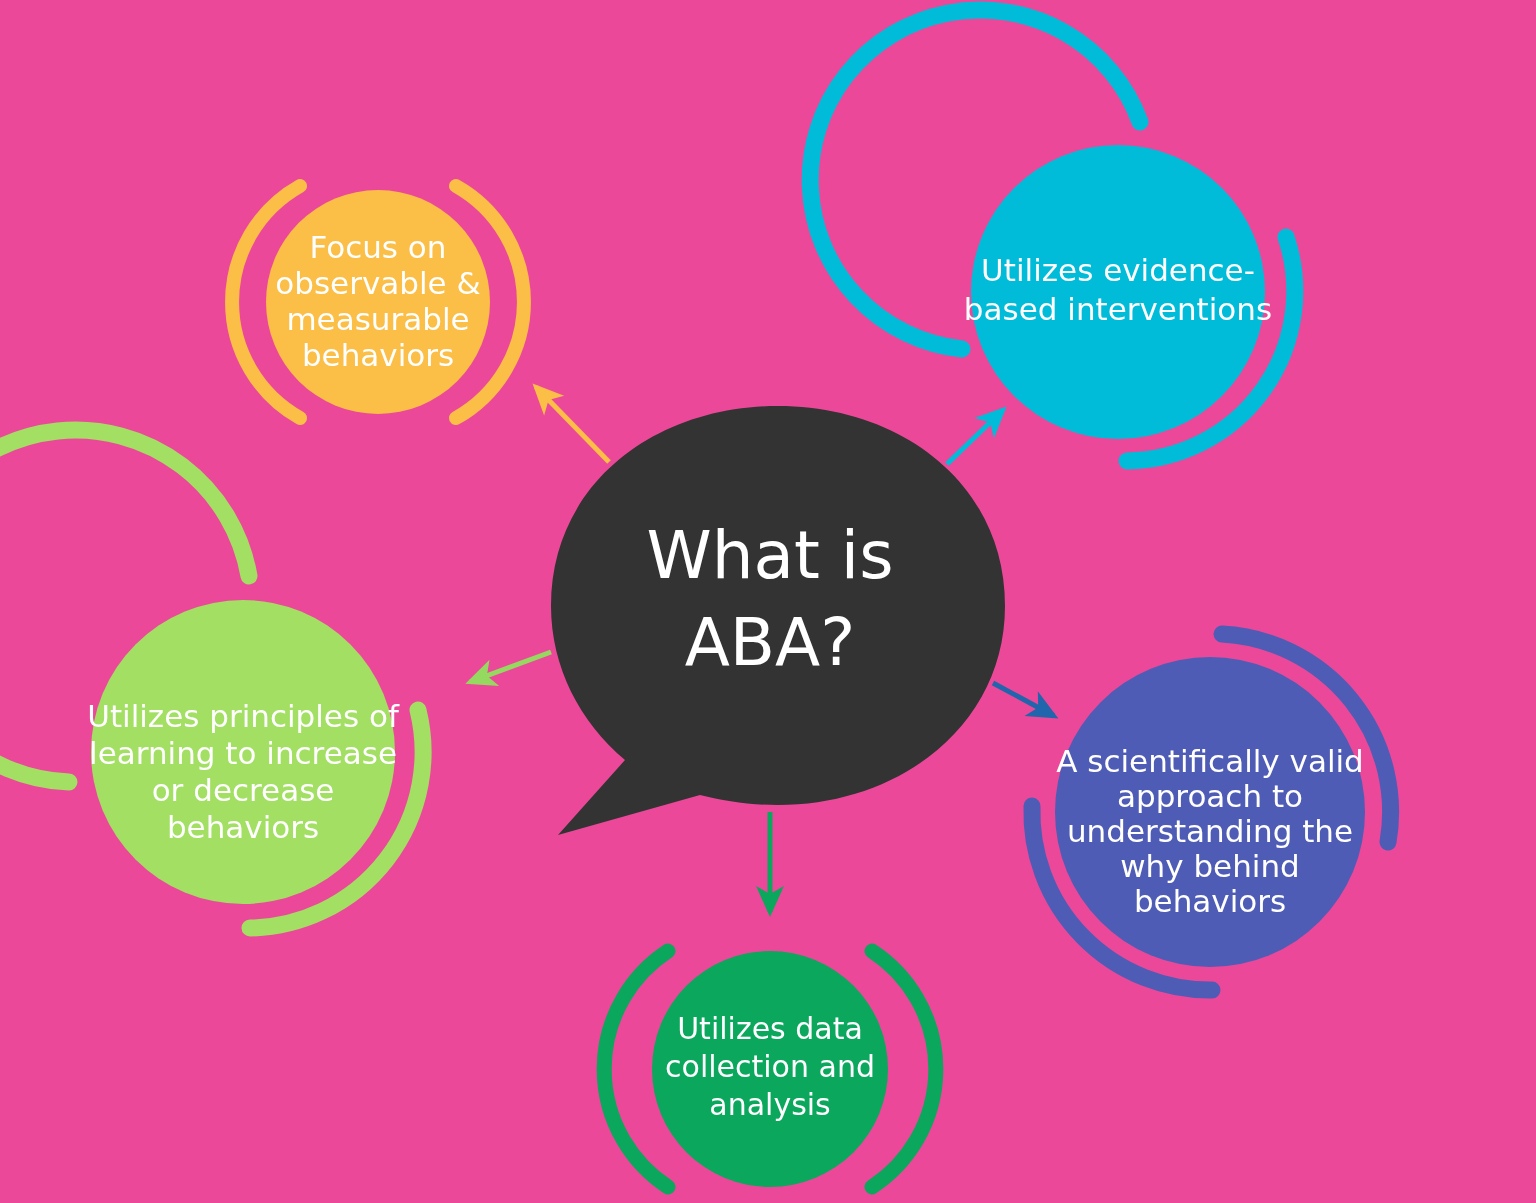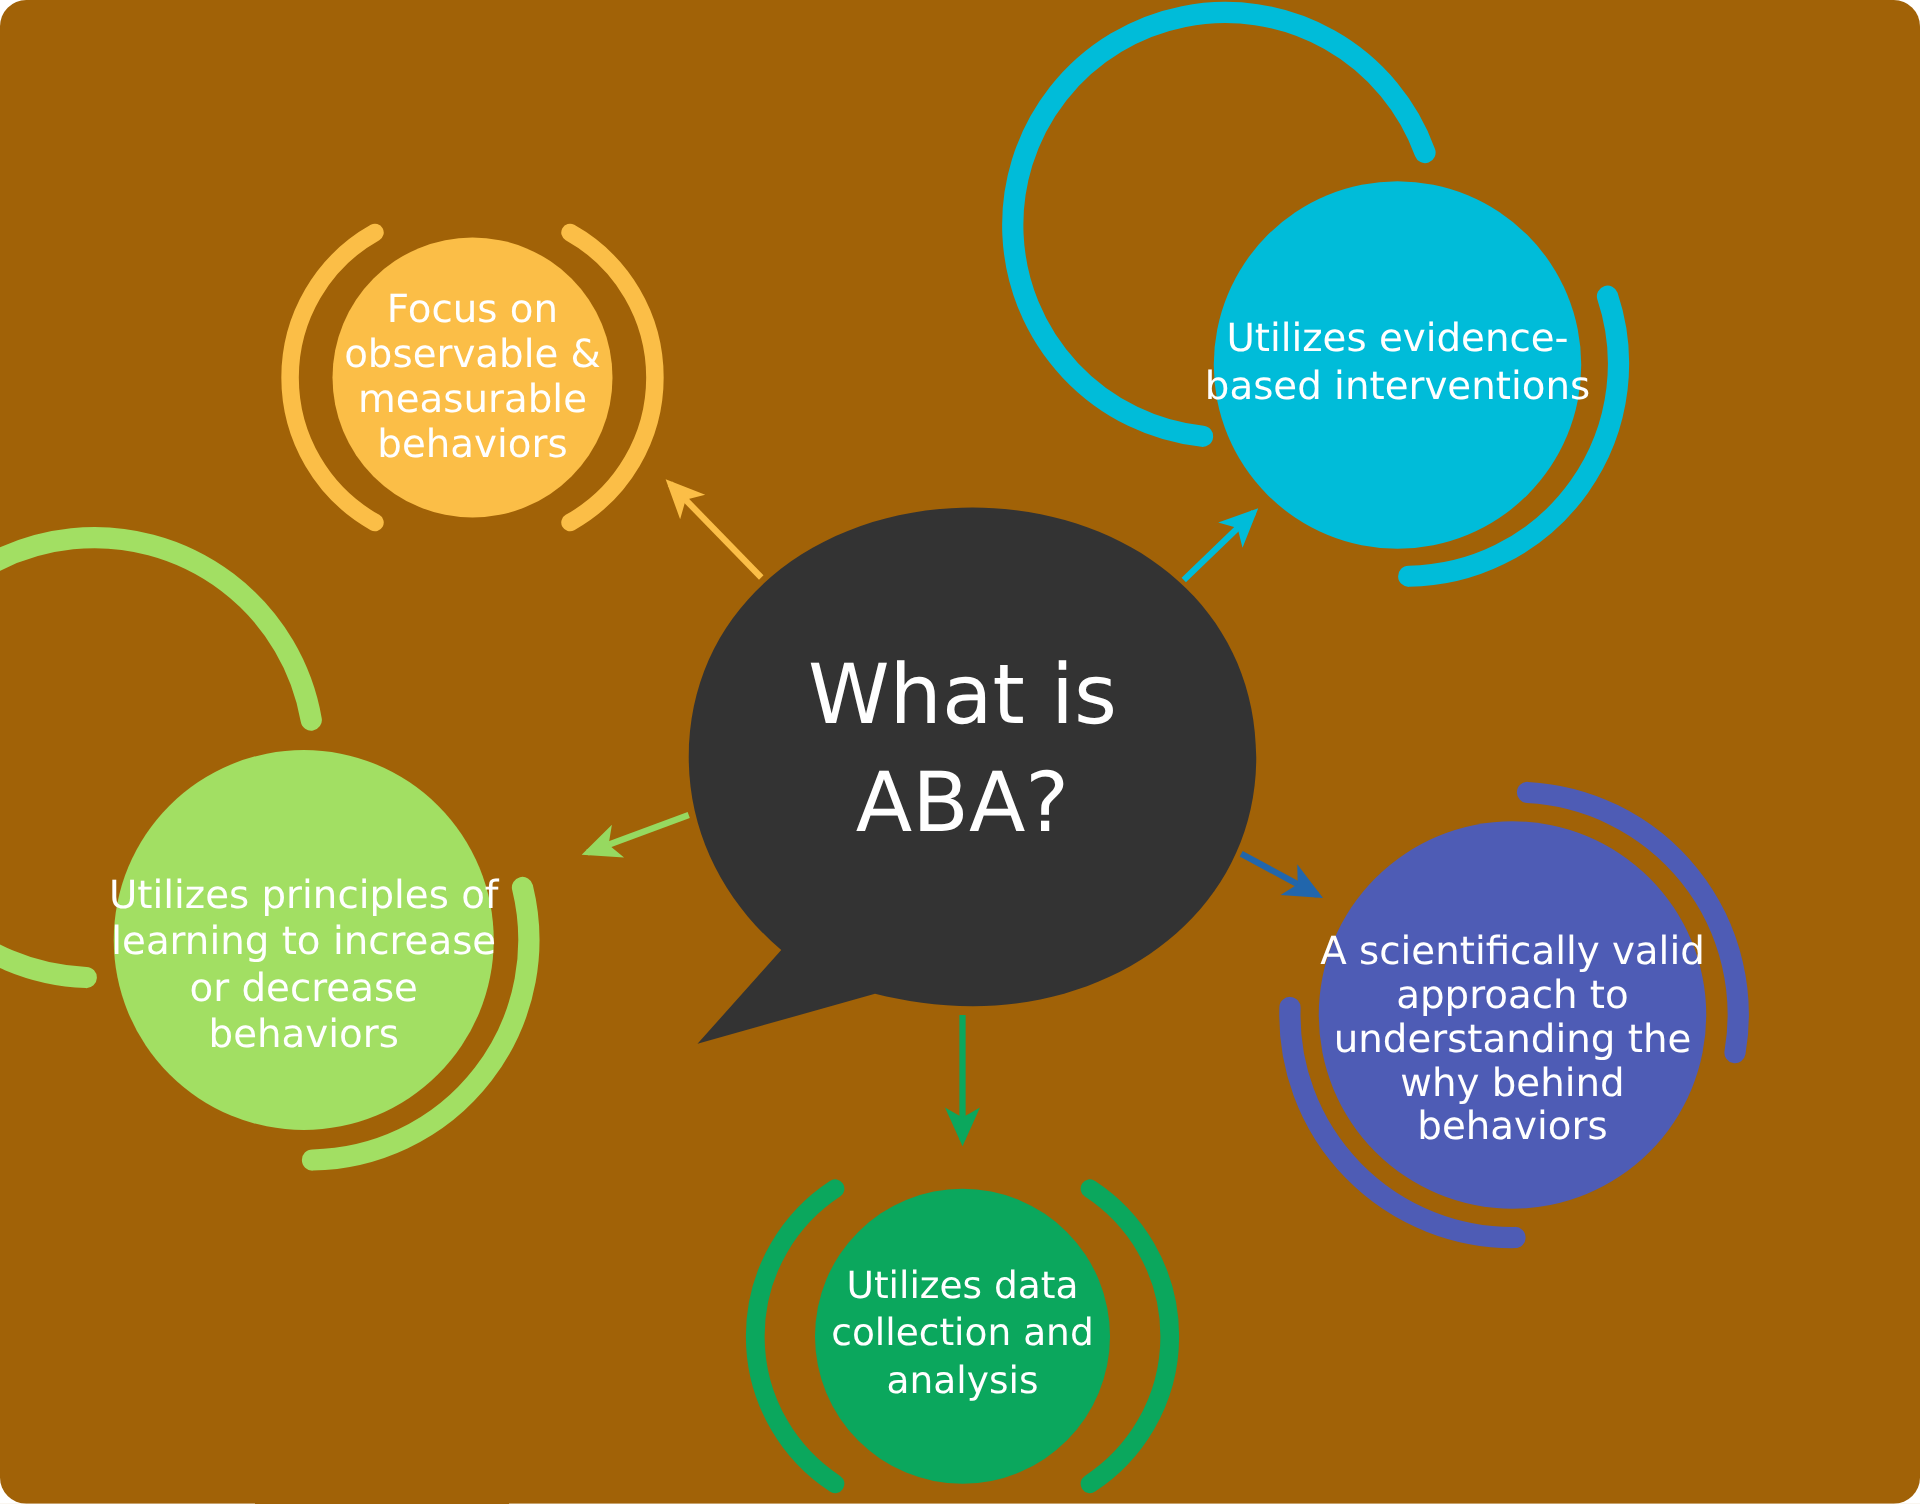--- a/index.html
+++ b/index.html
@@ -10,22 +10,21 @@
   body {
     width: 1536px;
     height: 1203px;
     overflow: hidden;
     font-family: "DejaVu Sans", "Liberation Sans", sans-serif;
   }
   #diagram-root {
     position: relative;
     width: 1536px;
     height: 1203px;
-    background: #a16207;
-    border-radius: 21px;
+    background: #ec4899;
   }
   svg.canvas {
     position: absolute;
     left: 0;
     top: 0;
     width: 1536px;
     height: 1203px;
     display: block;
   }
   .node-text {

